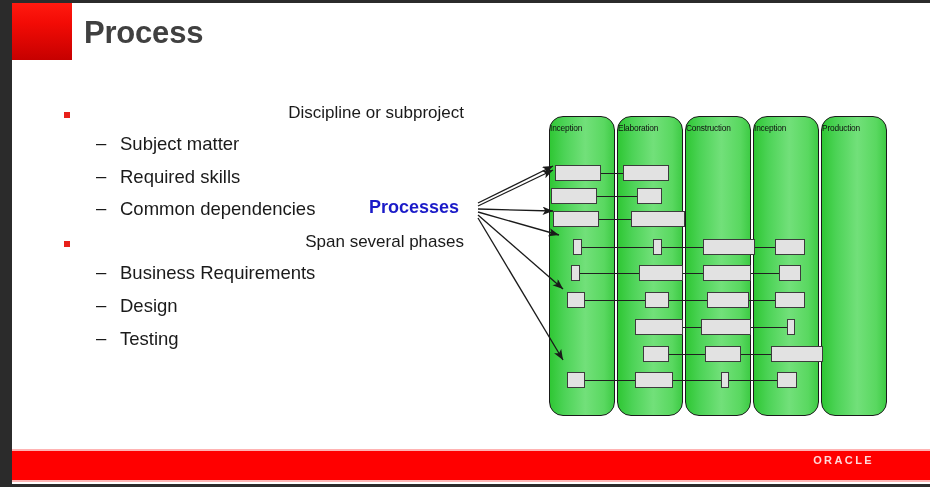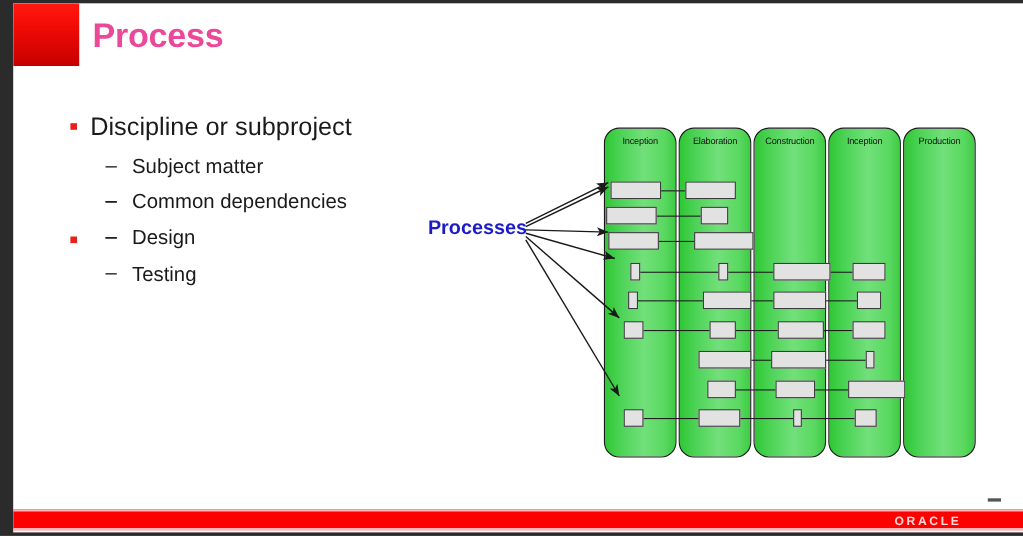--- a/index.html
+++ b/index.html
@@ -32,40 +32,41 @@
     width: 60px;
     height: 57px;
     background: linear-gradient(to bottom, #ff1a10 0%, #f30b05 35%, #c60000 100%);
   }
   .title-text {
     position: absolute;
     left: 72px;
     top: 12px;
     font-size: 31px;
     font-weight: bold;
-    color: #ec4899;
+    color: #404040;
     letter-spacing: -0.2px;
     white-space: nowrap;
   }
 
   
   .bullets {
     position: absolute;
     left: 52px;
     top: 100px;
     width: 400px;
   }
   .b1 {
     position: relative;
-    font-size: 23px;
+    font-size: 17px;
     color: #1a1a1a;
     padding-left: 18px;
     margin-bottom: 12px;
     line-height: 1.12;
     white-space: nowrap;
+    text-align: right;
   }
   .b1 .sq {
     position: absolute;
     left: 0px;
     top: 9px;
     width: 6px;
     height: 6px;
     background: #e8201a;
   }
   .b2 {
@@ -81,21 +82,21 @@
     position: absolute;
     left: 32px;
     top: -1px;
     font-size: 18.5px;
     color: #1a1a1a;
   }
 
   
   .processes-label {
     position: absolute;
-    left: 377px;
+    left: 357px;
     top: 194px;
     font-size: 18px;
     font-weight: bold;
     color: #1b1bc8;
     white-space: nowrap;
   }
 
   
   .diagram {
     position: absolute;
@@ -112,21 +113,20 @@
     border: 1.6px solid #1a1a1a;
     border-radius: 14px;
     box-sizing: border-box;
     background: linear-gradient(to right, #2fc734 0%, #4cd356 22%, #72e07a 55%, #59d860 85%, #3ecb45 100%);
   }
   .col-label {
     position: absolute;
     top: 6px;
     left: 0;
     width: 100%;
-    text-align: center;
     font-size: 8.4px;
     color: #111111;
     font-family: "Liberation Sans", sans-serif;
     letter-spacing: -0.2px;
     white-space: nowrap;
   }
 
   
   .boxlayer {
     position: absolute;
@@ -157,21 +157,21 @@
     height: 481px;
     pointer-events: none;
   }
 
   
   .footer-bar {
     position: absolute;
     left: 0px;
     bottom: 2px;
     width: 918px;
-    height: 19px;
+    height: 33px;
     background: #ff0000;
     border-top: 2px solid #ffb3b3;
     border-bottom: 2px solid #ffb3b3;
     box-sizing: border-box;
   }
   .oracle-logo {
     position: absolute;
     right: 56px;
     top: 3px;
     font-size: 11px;
@@ -201,30 +201,33 @@
     <div class="b1">
       <span class="sq"></span>
       <span>Discipline or subproject</span>
     </div>
     <div class="b2">
       <span class="dash">–</span>
       <span>Subject matter</span>
     </div>
     <div class="b2">
       <span class="dash">–</span>
+      <span>Required skills</span>
     </div>
     <div class="b2">
       <span class="dash">–</span>
       <span>Common dependencies</span>
     </div>
     <div class="b1">
       <span class="sq"></span>
-    </div>
-    <div class="b2">
-      <span class="dash">–</span>
+      <span>Span several phases</span>
+    </div>
+    <div class="b2">
+      <span class="dash">–</span>
+      <span>Business Requirements</span>
     </div>
     <div class="b2">
       <span class="dash">–</span>
       <span>Design</span>
     </div>
     <div class="b2">
       <span class="dash">–</span>
       <span>Testing</span>
     </div>
   </div>

